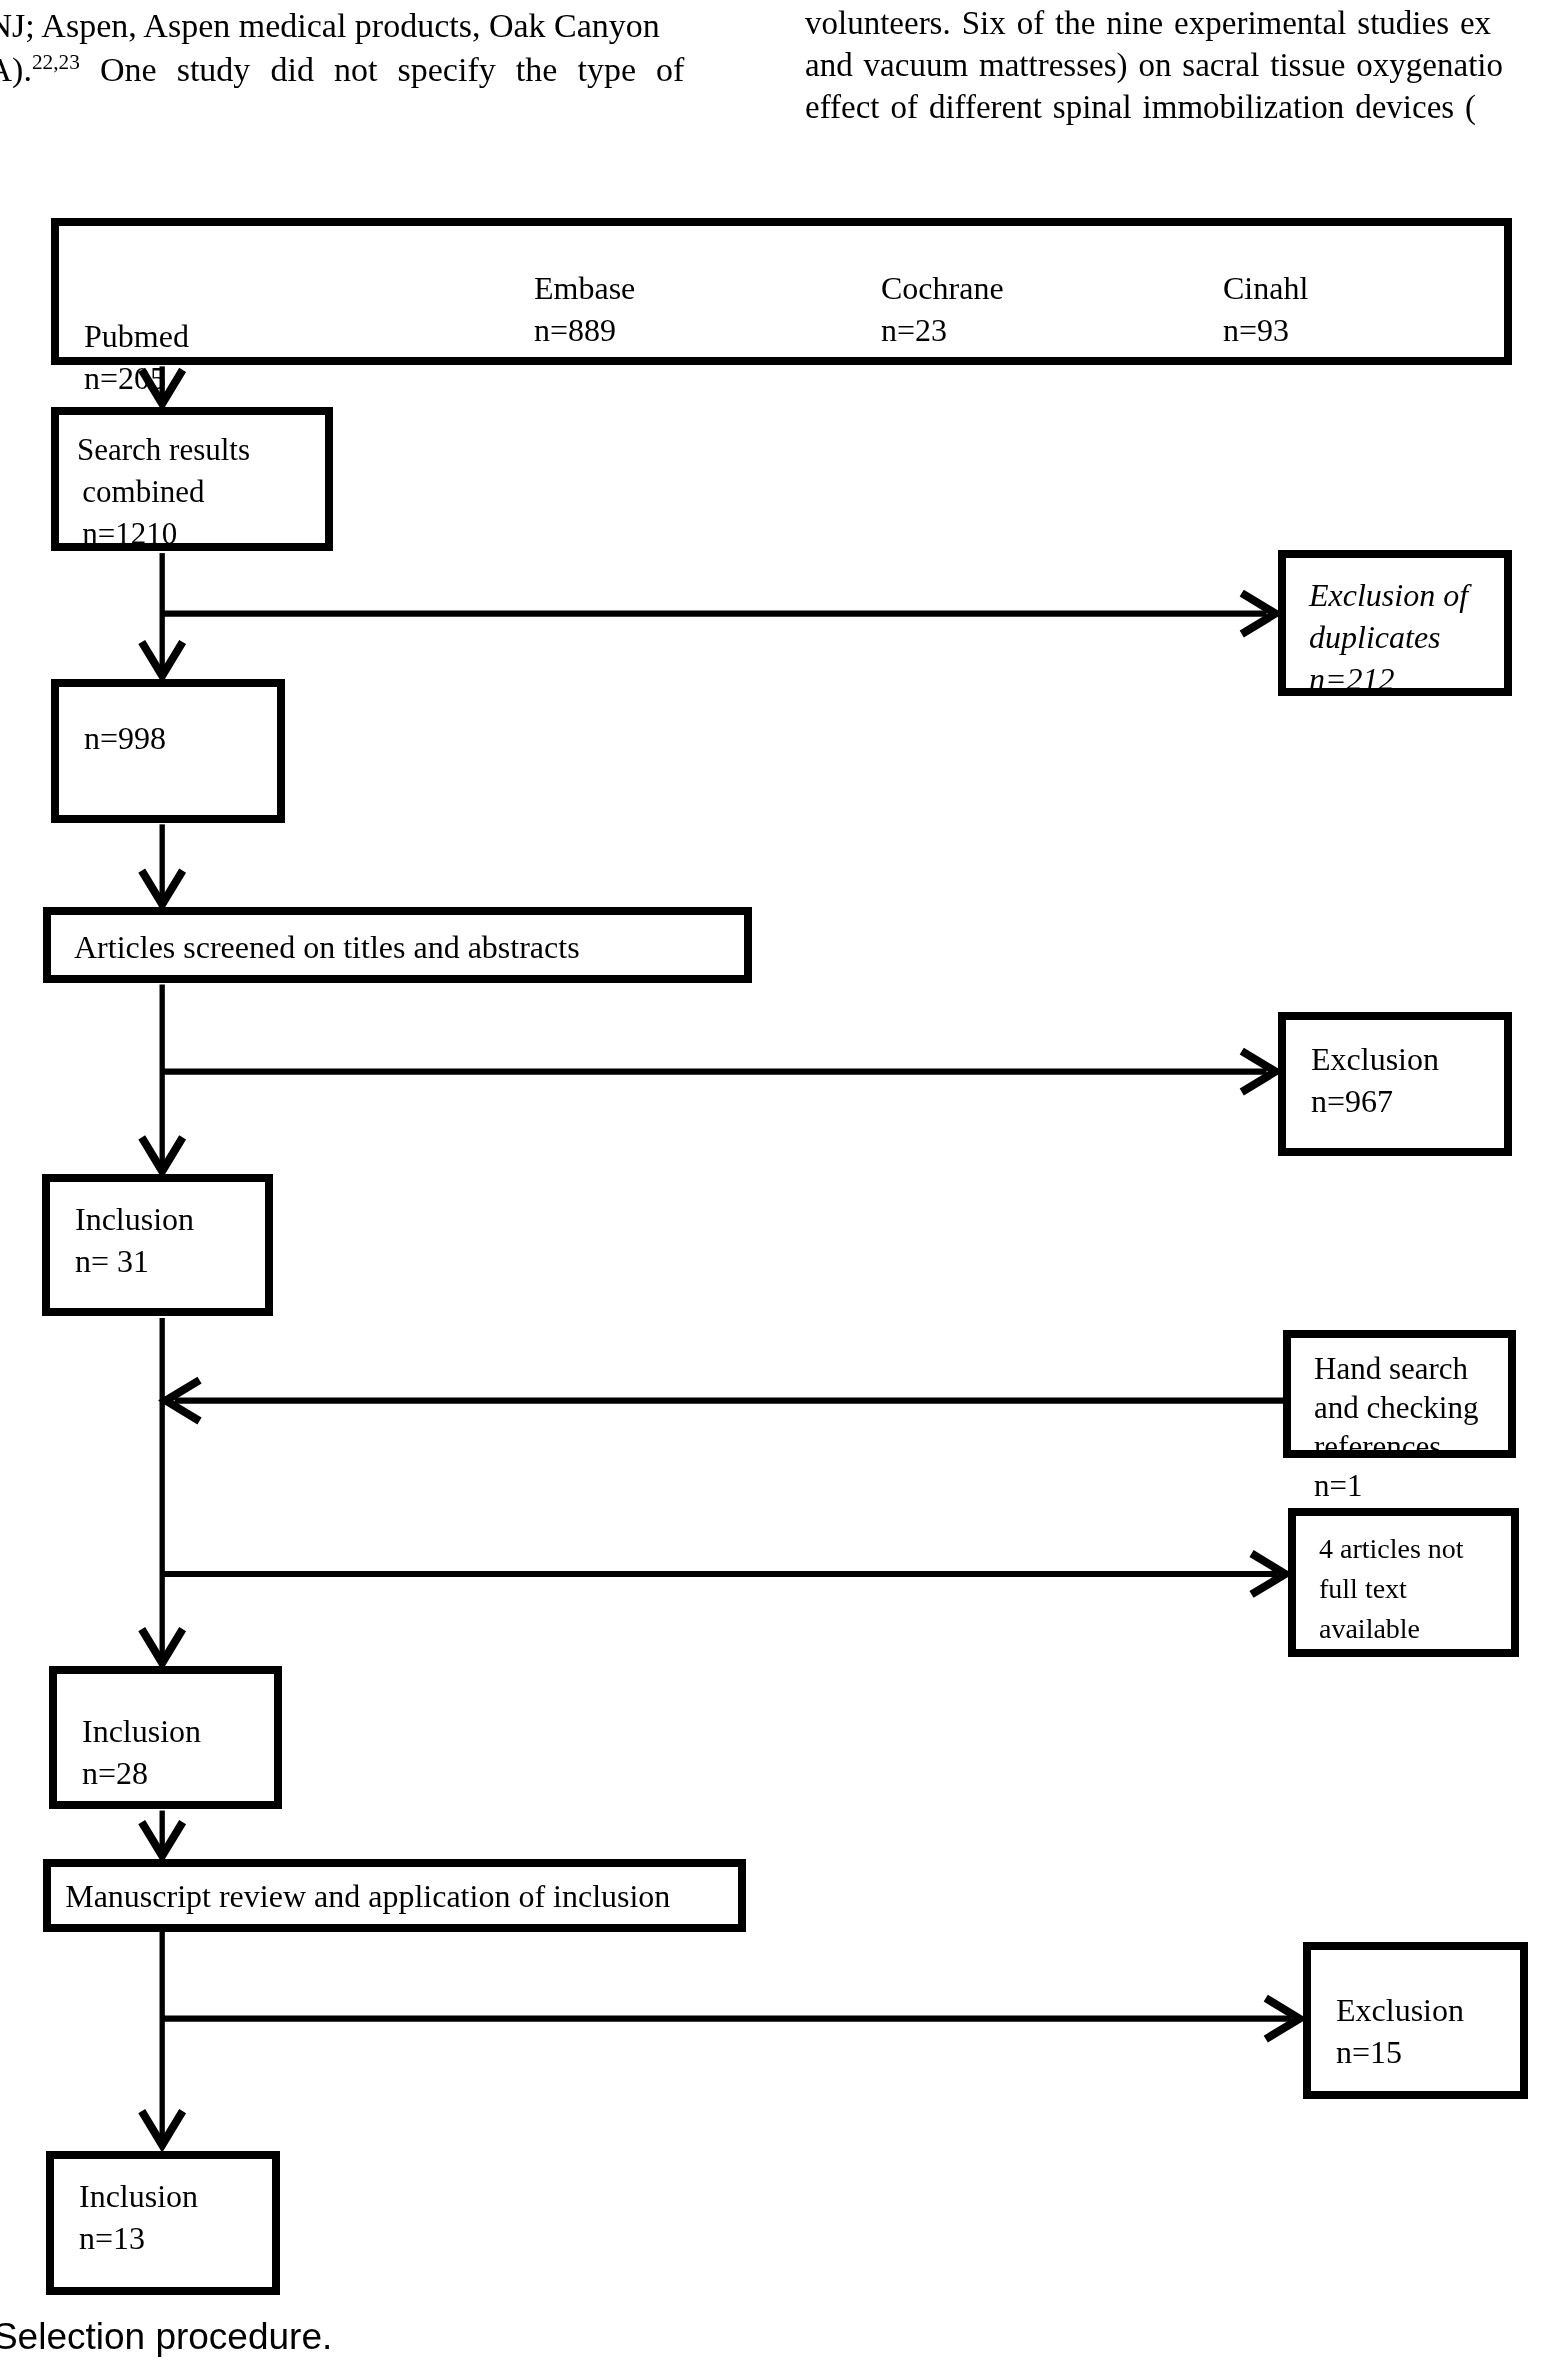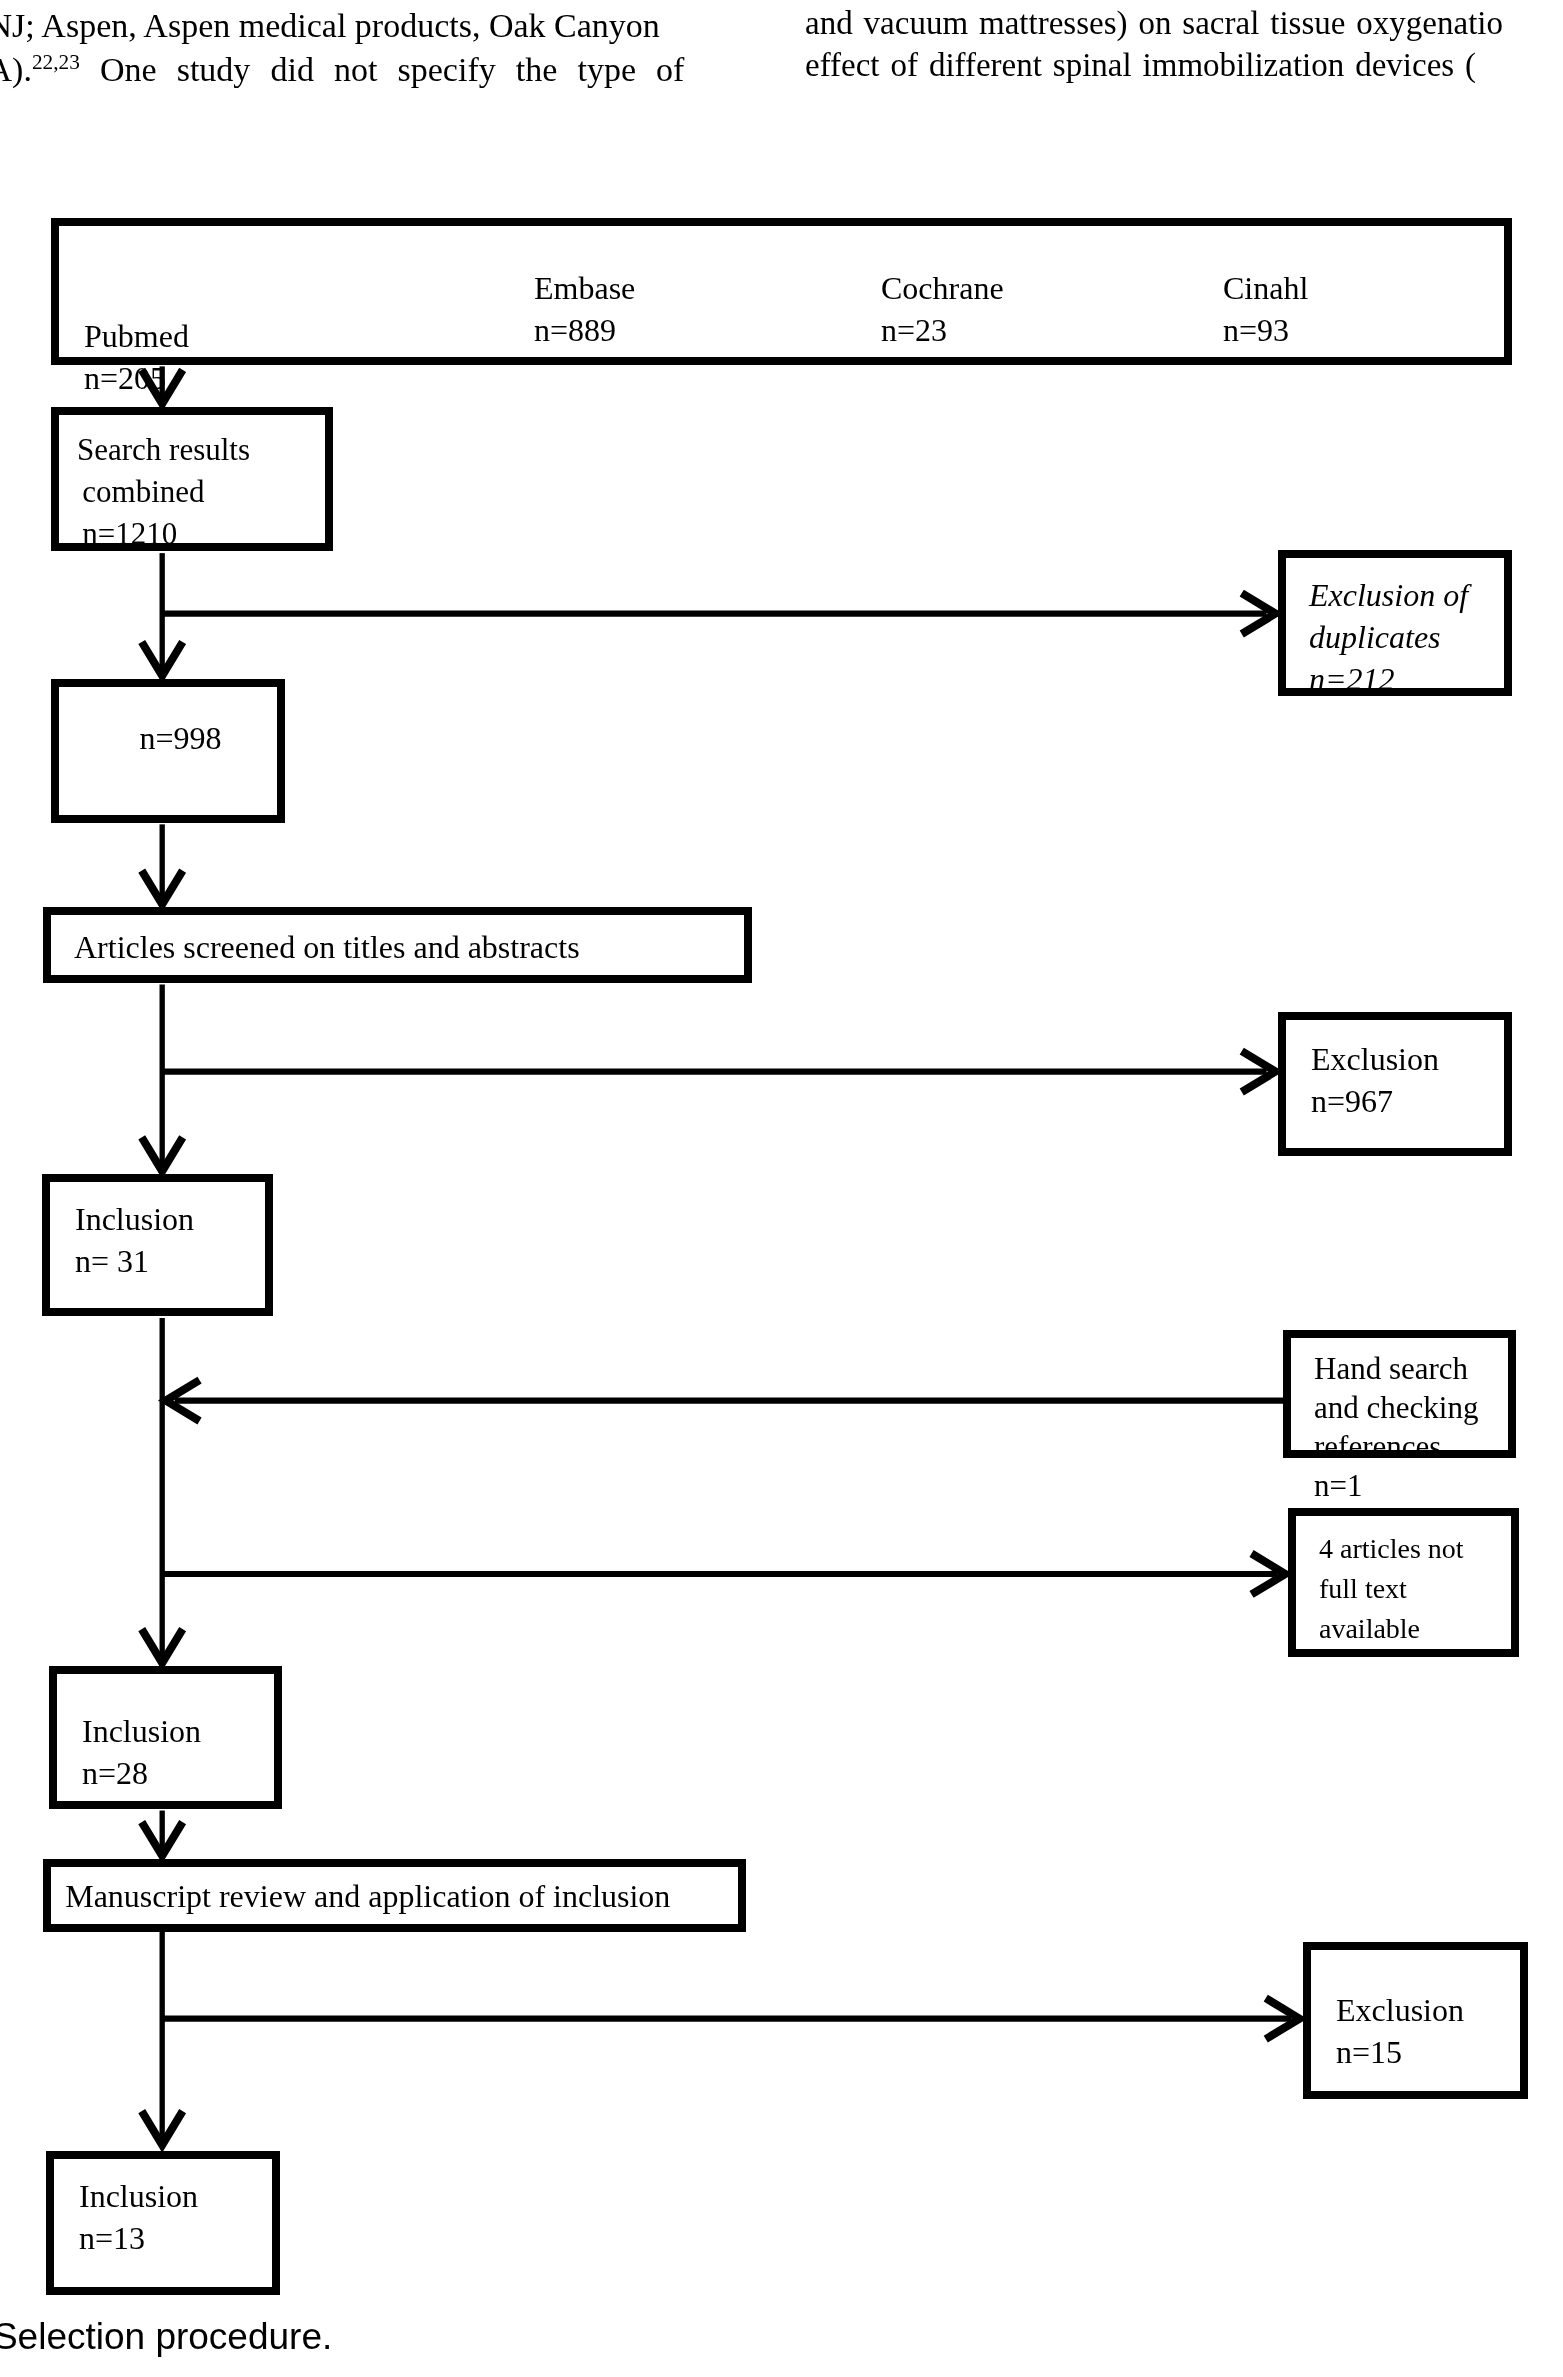--- a/index.html
+++ b/index.html
@@ -35,20 +35,21 @@
 <body>
 
 <div id="canvas">
 
   <div class="toptext" style="left:-12.5px;top:3.6px;">
     <div class="ln">NJ; Aspen, Aspen medical products, Oak Canyon</div>
     <div class="ln justify2"><span>A).</span><sup>22,23</sup> <span>One study did not specify the type of</span></div>
   </div>
 
   <div class="toptext" style="left:805px;top:1.8px;font-size:33px;line-height:42px;word-spacing:2.7px;">
+    <div class="ln">volunteers. Six of the nine experimental studies ex</div>
     <div class="ln">and vacuum mattresses) on sacral tissue oxygenatio</div>
     <div class="ln">effect of different spinal immobilization devices (</div>
   </div>
 
   <svg class="connectors" width="1564" height="2377" viewBox="0 0 1758 2673">
 
     <line x1="182" y1="412" x2="182" y2="448" stroke="#000" stroke-width="6"></line>
     <polyline points="159,416 182,454 205,416" fill="none" stroke="#000" stroke-width="9"></polyline>
 
     <line x1="182" y1="622" x2="182" y2="754" stroke="#000" stroke-width="6"></line>
@@ -106,21 +107,21 @@
     <div class="bl" style="padding-left:5.3px;">combined</div>
     <div class="bl" style="padding-left:5.3px;">n=1210</div>
   </div>
 
   <div class="box" style="left:1278px;top:550px;width:234px;height:146px;padding:16px 0 0 23px;font-style:italic;">
     <div class="bl">Exclusion of</div>
     <div class="bl">duplicates</div>
     <div class="bl">n=212</div>
   </div>
 
-  <div class="box" style="left:51px;top:679px;width:234px;height:144px;padding:30px 0 0 25px;text-align:center;">
+  <div class="box" style="left:51px;top:679px;width:234px;height:144px;padding:30px 0 0 25px;">
     <div class="bl">n=998</div>
   </div>
 
   <div class="box" style="left:43px;top:907px;width:709px;height:76px;padding:10.7px 0 0 23px;">
     <div class="bl">Articles screened on titles and abstracts</div>
   </div>
 
   <div class="box" style="left:1278px;top:1012px;width:234px;height:144px;padding:18px 0 0 25px;">
     <div class="bl">Exclusion</div>
     <div class="bl">n=967</div>

